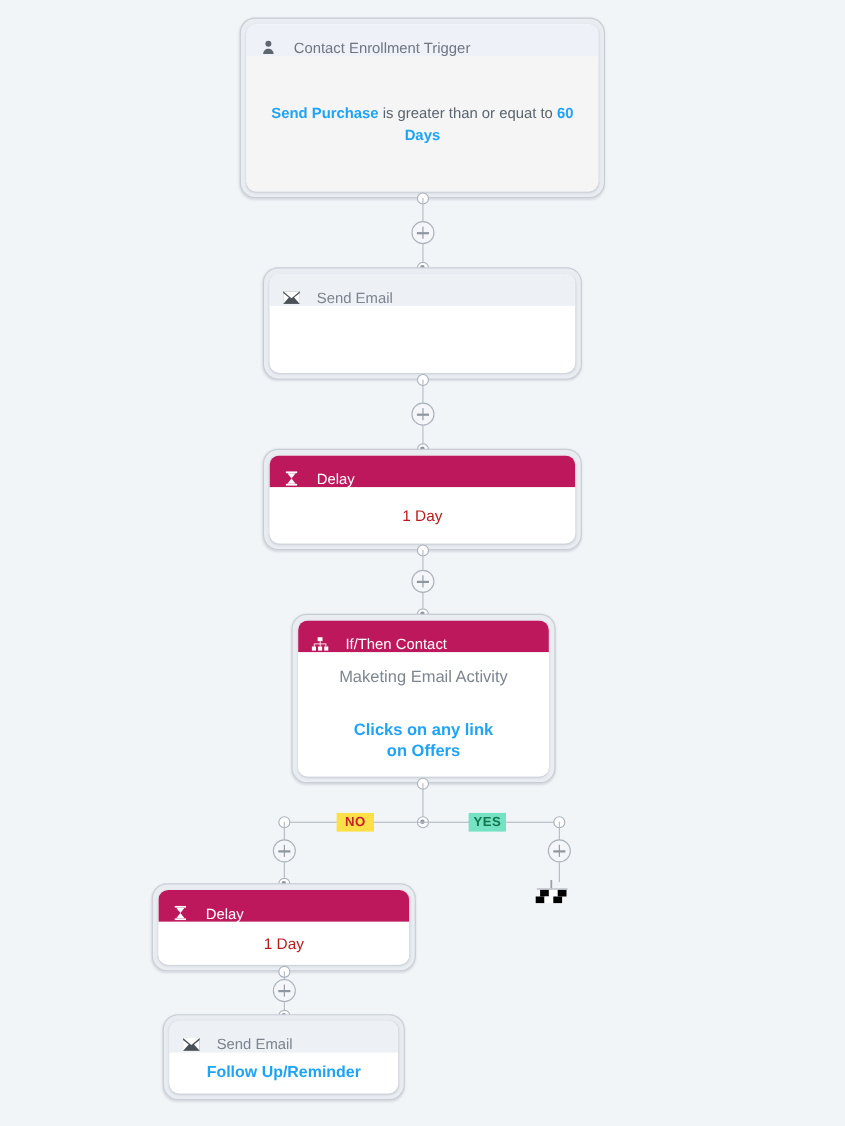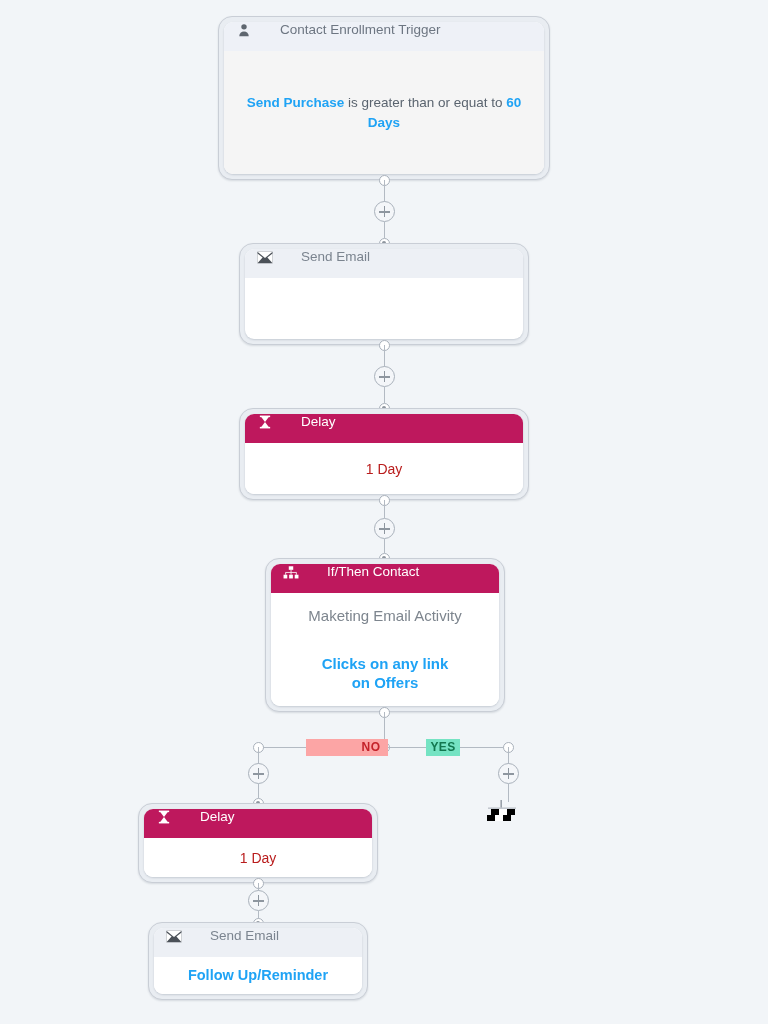--- a/index.html
+++ b/index.html
@@ -41,22 +41,22 @@
     overflow: hidden;
     background: #ffffff;
     box-shadow: 0 1px 2px rgba(40,55,75,0.18);
     display: flex;
     flex-direction: column;
   }
 
   
   .hdr {
     display: flex;
-    align-items: flex-start;
-    gap: 28px;
+    align-items: flex-end;
+    gap: 15px;
     padding: 0 12px;
     height: 29px;
     flex: 0 0 29px;
     font-size: 13.5px;
   }
   .hdr-light {
     background: #eef1f7;
     color: #6d7682;
   }
   .hdr-email {
@@ -189,23 +189,22 @@
     display: flex;
     align-items: center;
     justify-content: center;
     font-size: 12px;
     font-weight: bold;
     letter-spacing: 0.4px;
     height: 17px;
     width: 34px;
   }
   .badge-no {
-    background: #fca5a5;
+    background: #fde047;
     color: #c4232a;
-    padding-left: 48px;
   }
   .badge-yes {
     background: #75e3c3;
     color: #12774f;
   }
 
   
   .flag {
     position: absolute;
     width: 34px;

